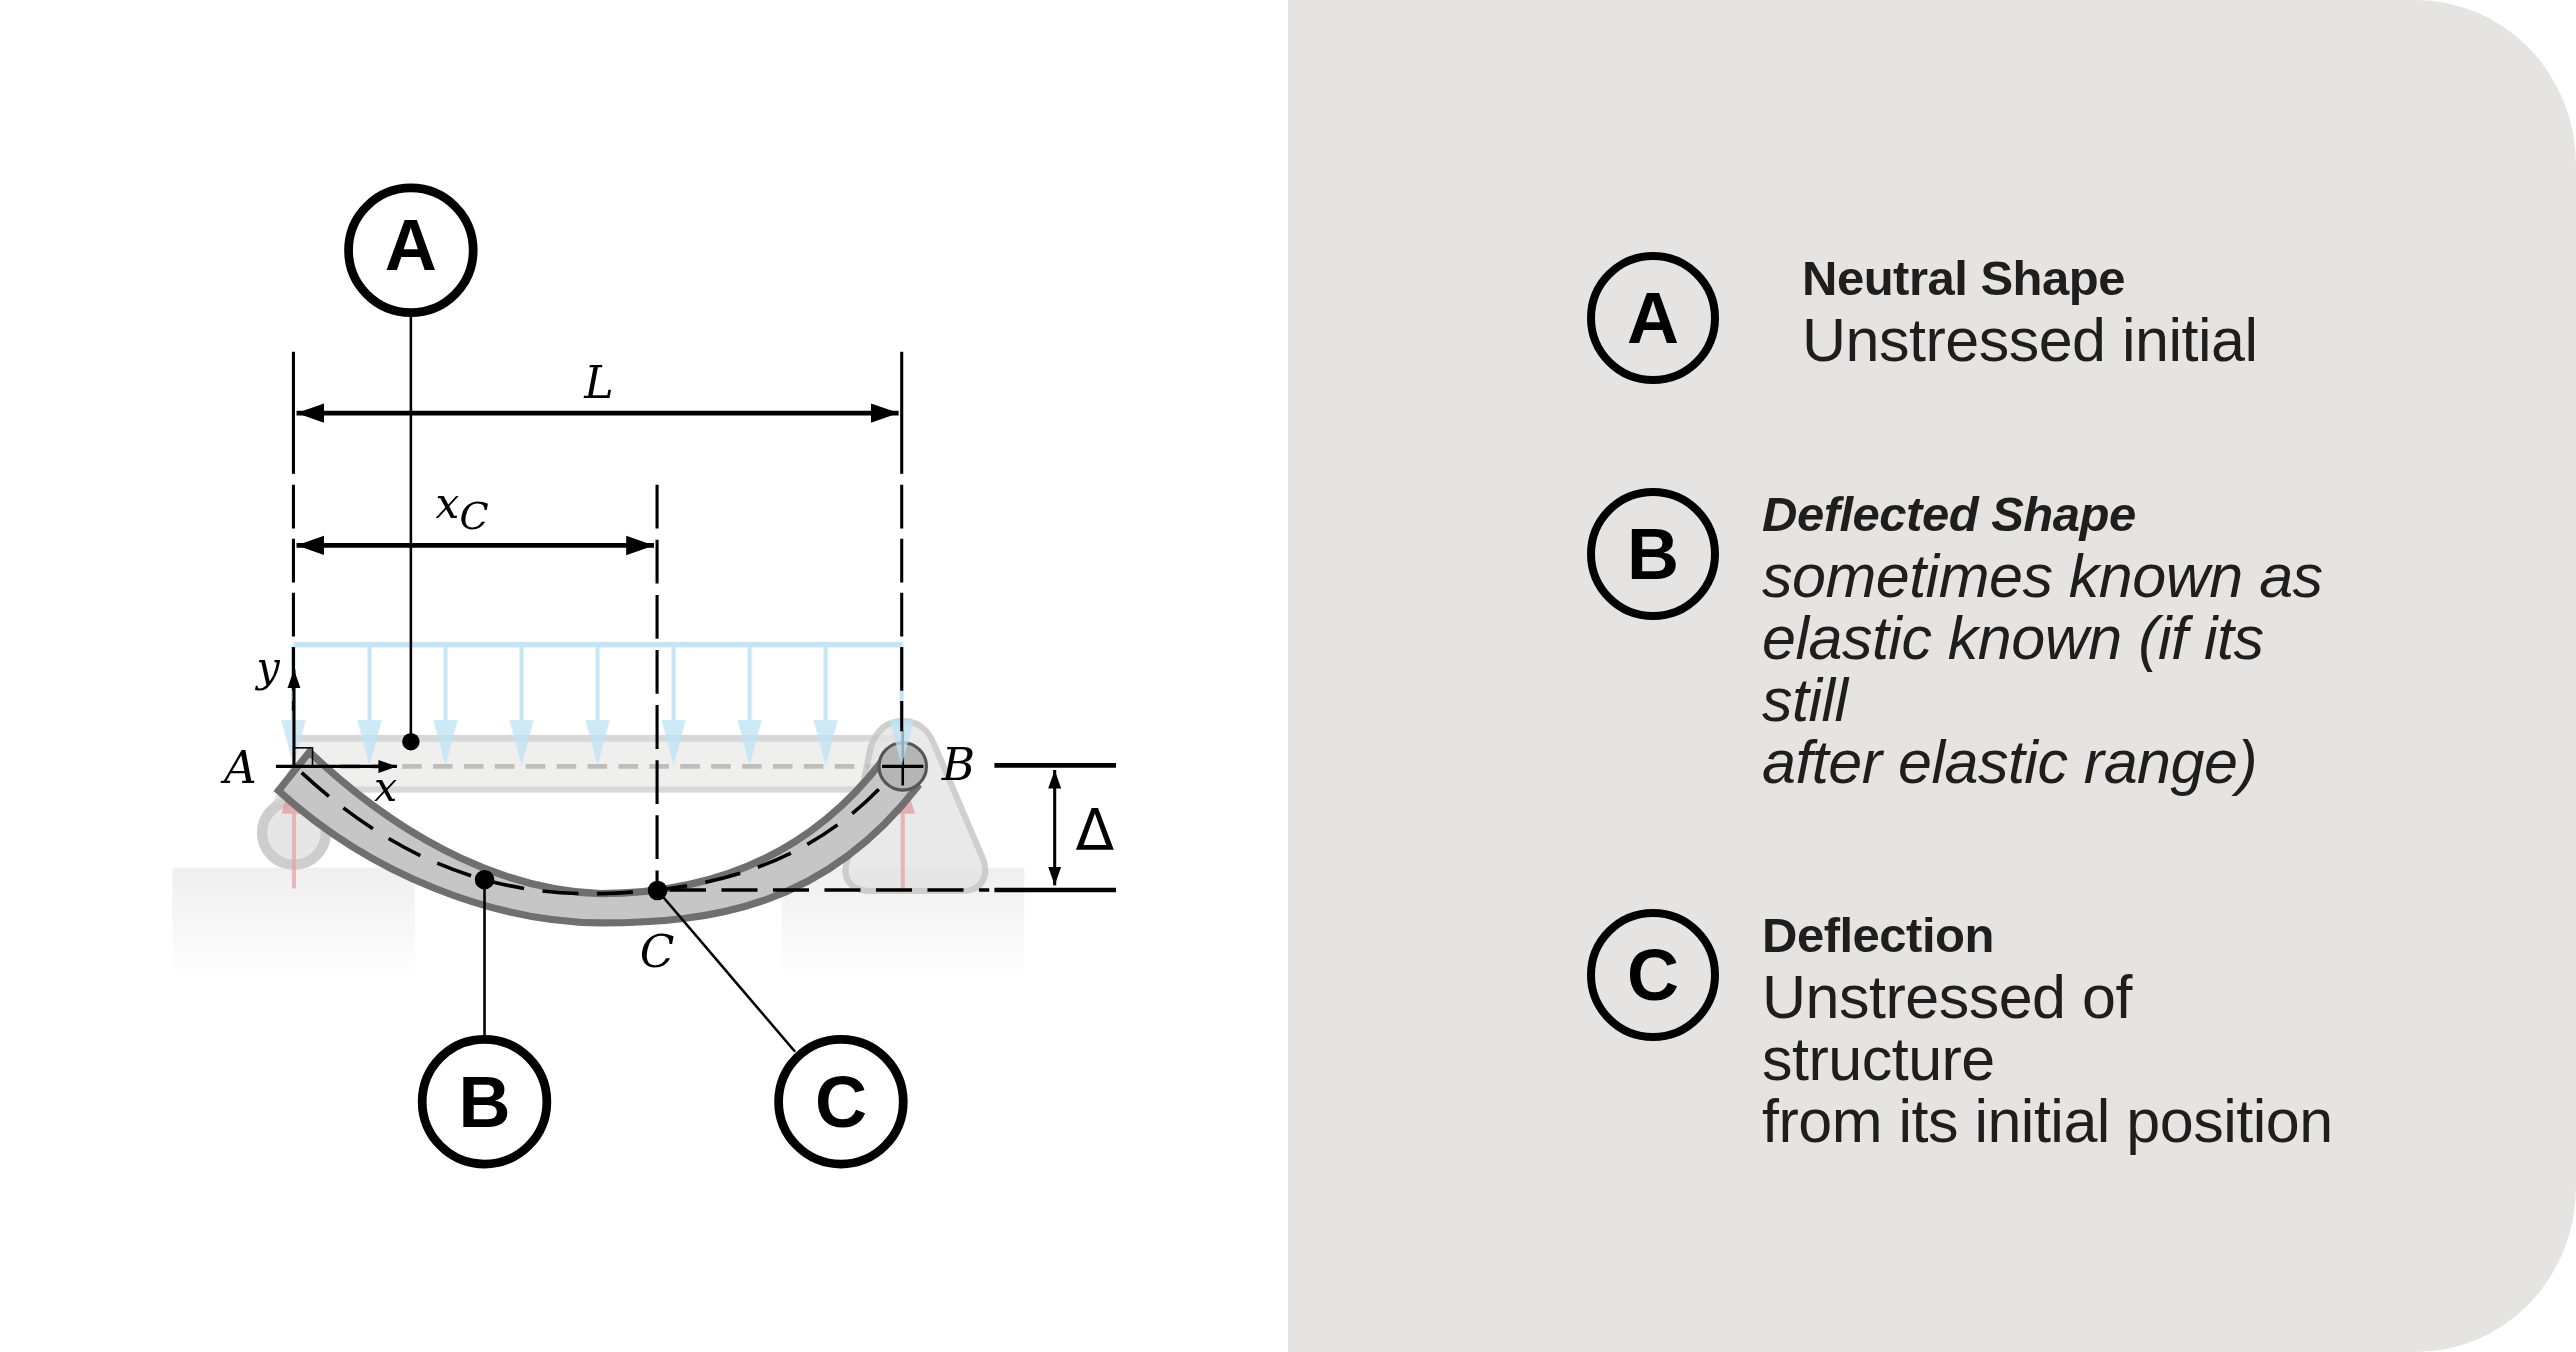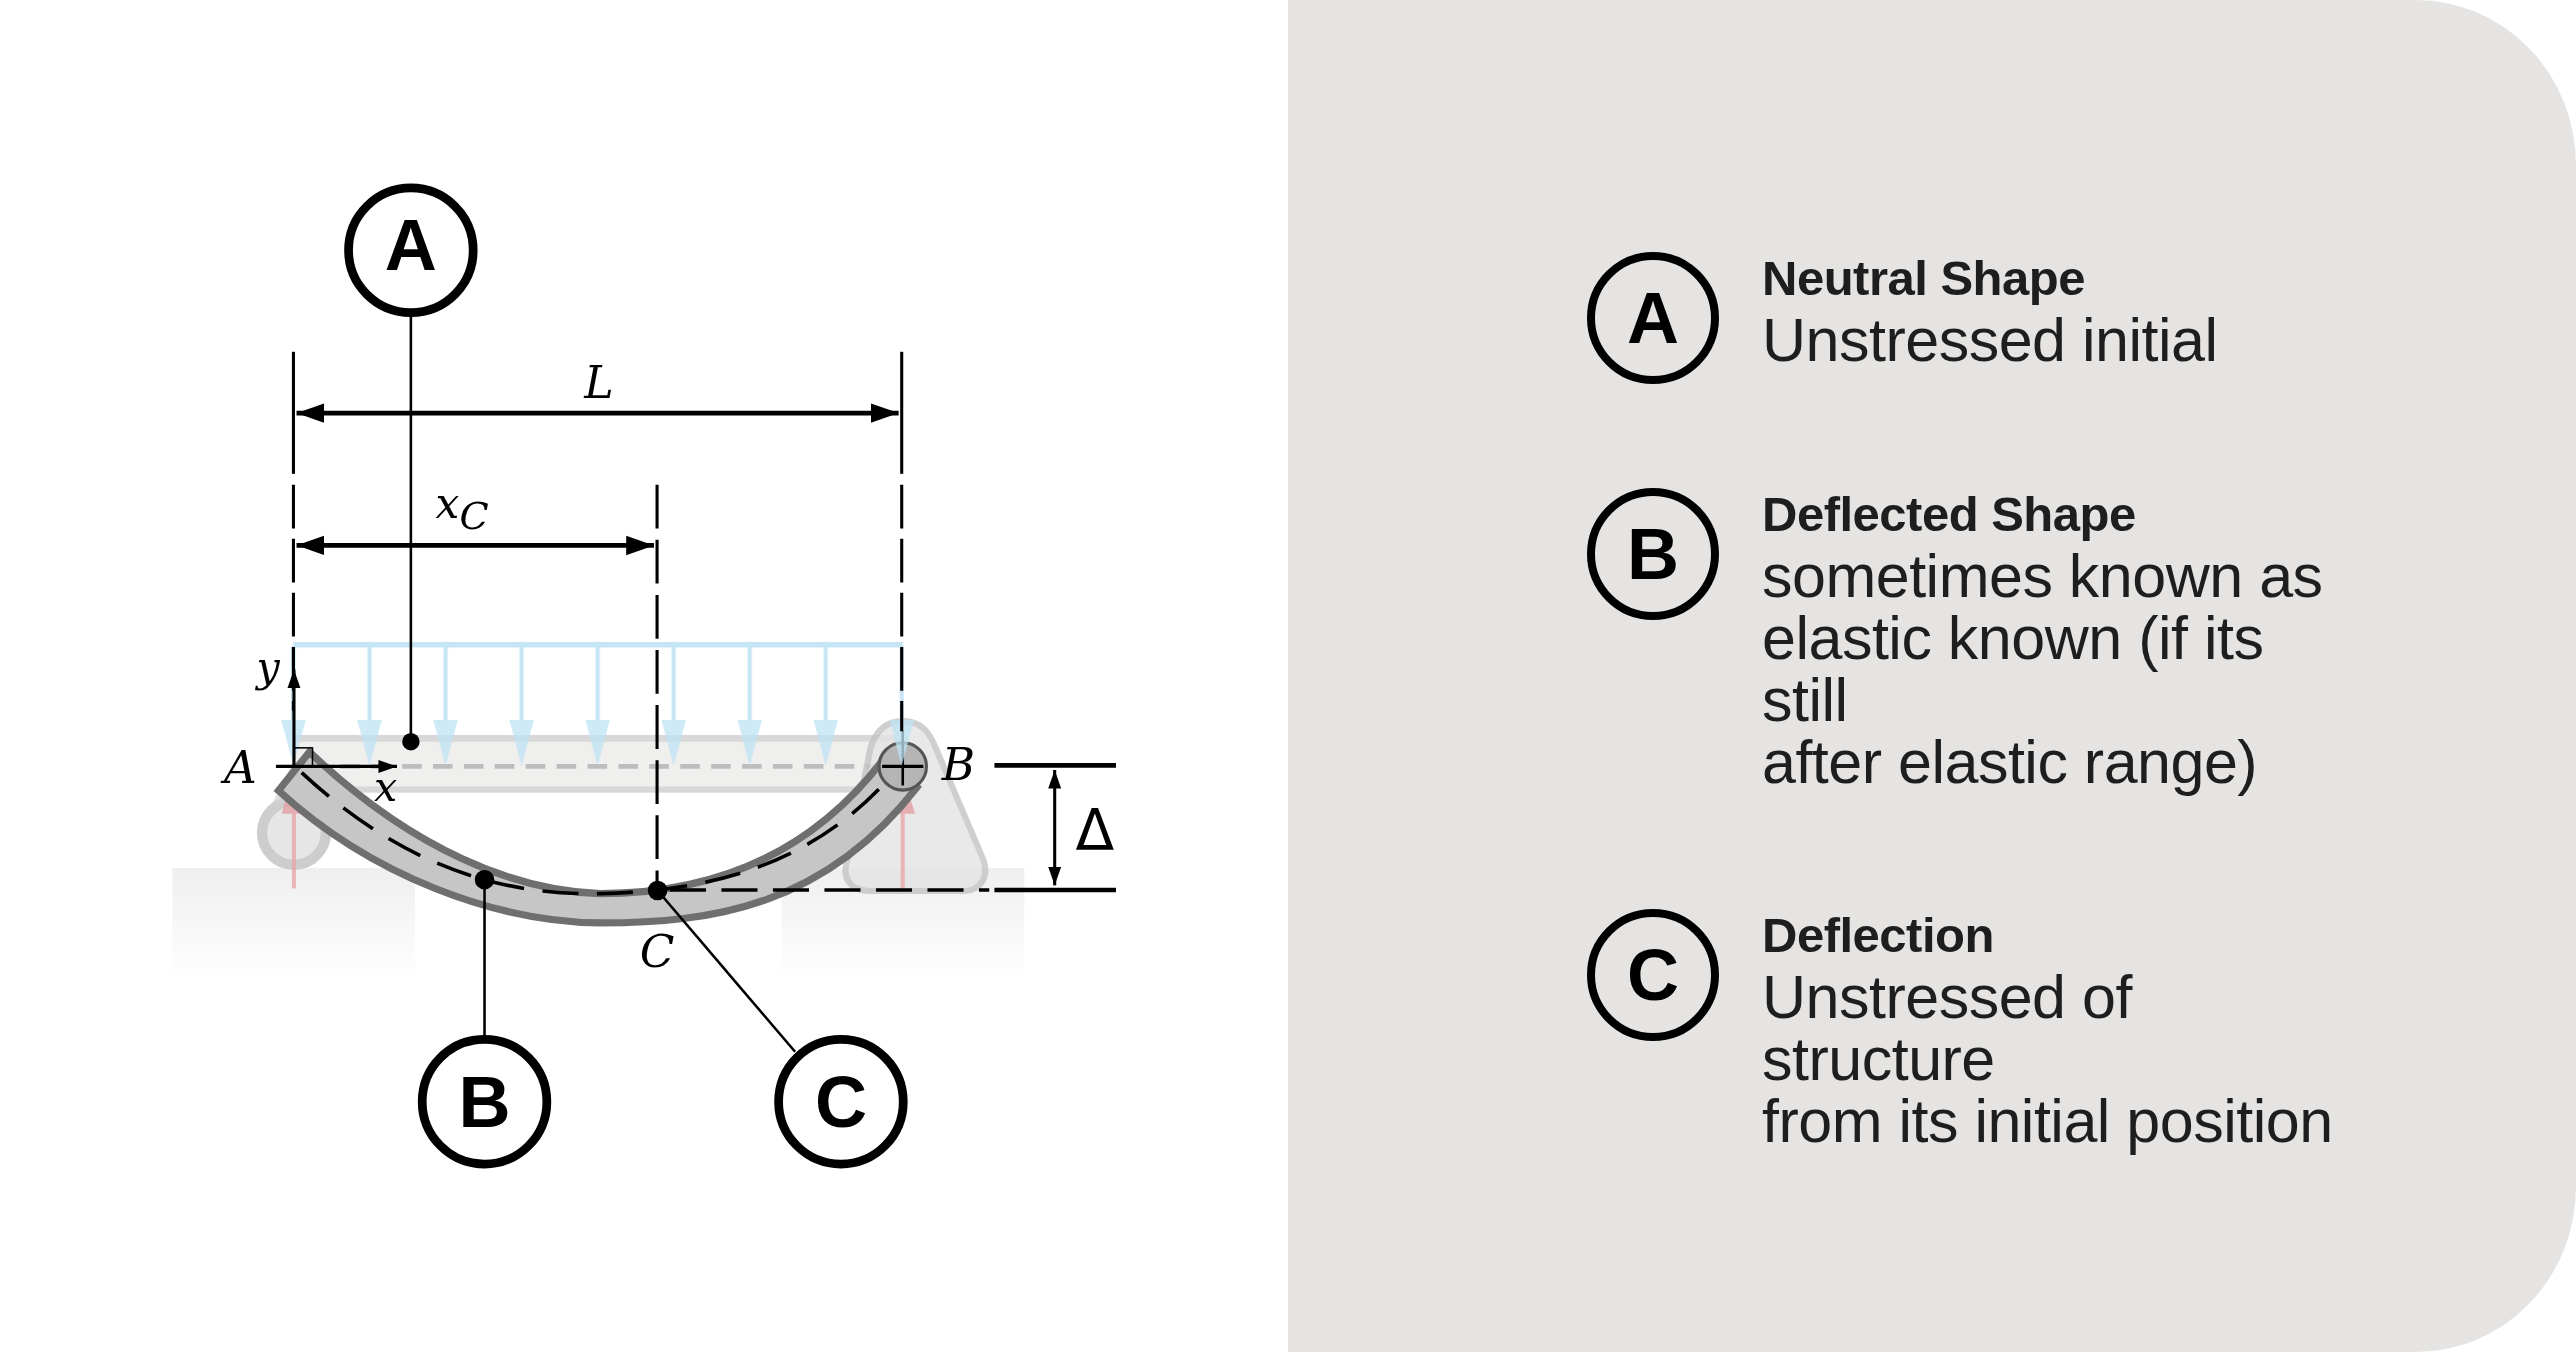--- a/index.html
+++ b/index.html
@@ -156,29 +156,29 @@
       <circle cx="1632" cy="2139" r="121" fill="#fff" stroke="#000" stroke-width="17"></circle>
       <text class="badge" x="1632" y="2189" font-size="140" text-anchor="middle">C</text>
     </g>
   </svg>
 
   <div class="panel">
   </div>
 
   <div class="legend-item" style="top:252px;">
     <div class="legend-badge">A</div>
-    <div class="legend-text" style="top:-5.2px;">
+    <div class="legend-text" style="top:-5.2px;margin-left:40px;">
       <div class="legend-title">Neutral Shape</div>
       <div class="legend-desc">Unstressed initial</div>
     </div>
   </div>
 
   <div class="legend-item" style="top:488px;">
     <div class="legend-badge">B</div>
-    <div class="legend-text" style="top:-5.2px;">
+    <div class="legend-text" style="top:-5.2px;font-style:italic;">
       <div class="legend-title">Deflected Shape</div>
       <div class="legend-desc">sometimes known as</div>
       <div class="legend-desc">elastic known (if its still</div>
       <div class="legend-desc">after elastic range)</div>
     </div>
   </div>
 
   <div class="legend-item" style="top:909px;">
     <div class="legend-badge">C</div>
     <div class="legend-text" style="top:-5.2px;">

